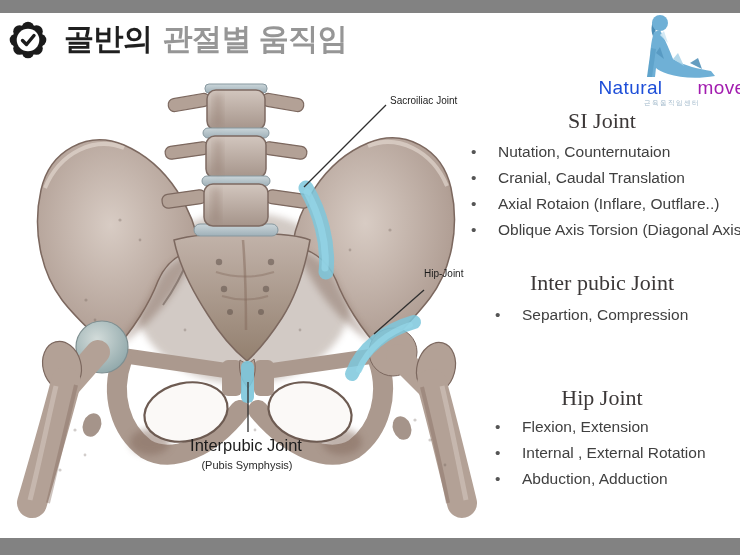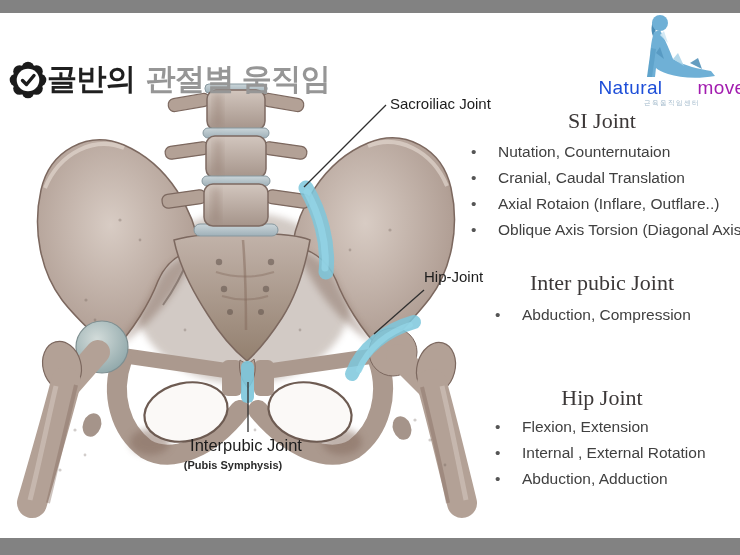--- a/index.html
+++ b/index.html
@@ -2,21 +2,21 @@
 <html><head>
 <meta charset="utf-8">
 <style>
   html,body{margin:0;padding:0;background:#fff;}
   .slide{position:relative;width:740px;height:555px;background:#ffffff;overflow:hidden;
          font-family:"Liberation Sans", sans-serif;}
   .bar-top{position:absolute;top:0;left:0;right:0;height:13px;background:#828282;}
   .bar-bottom{position:absolute;bottom:0;left:0;right:0;height:17px;background:#828282;}
 
   
-  .title-row{position:absolute;left:9px;top:19px;display:flex;align-items:center;gap:0;margin-top:40px;}
+  .title-row{position:absolute;left:9px;top:19px;display:flex;align-items:center;gap:17px;}
   .title{font-size:30px;font-weight:bold;letter-spacing:-0.5px;white-space:nowrap;}
   .title .t1{color:#1f1f1f;}
   .title .t2{color:#969696;margin-left:10px;}
 
   
   .logo-figure{position:absolute;left:610px;top:13px;}
   .logo-word{position:absolute;left:598px;top:77px;width:148px;text-align:center;
              font-size:19px;letter-spacing:.4px;white-space:nowrap;}
   .logo-word .w1{color:#1d4ed8;}
   .logo-word .w2{color:#a21caf;margin-left:35px;}
@@ -28,21 +28,21 @@
              font-family:"Liberation Serif", serif;font-size:22px;color:#3c3838;}
   .sec-list{position:absolute;left:455px;width:285px;list-style:none;margin:0;padding:0;}
   .sec-list li{position:relative;height:26px;line-height:26px;font-size:15.5px;color:#404040;
                white-space:nowrap;}
   .sec-list.ind1 li{padding-left:43px;}
   .sec-list.ind1 li::before{content:"\2022";position:absolute;left:16px;color:#555;}
   .sec-list.ind2 li{padding-left:67px;}
   .sec-list.ind2 li::before{content:"\2022";position:absolute;left:40px;color:#555;}
 
   
-  .img-label{position:absolute;font-size:15px;color:#1c1c1c;white-space:nowrap;}
+  .img-label{position:absolute;font-size:10px;color:#1c1c1c;white-space:nowrap;}
   .img-label.big{font-size:16.5px;}
   .img-label.center{text-align:center;}
   .img-sub{position:absolute;font-size:11px;color:#2a2a2a;text-align:center;white-space:nowrap;}
 
   svg{display:block;}
   .pelvis-svg{position:absolute;left:0;top:0;}
 </style>
 </head>
 <body>
 
@@ -225,33 +225,33 @@
     <polygon points="46,40 54,46 50,34" fill="#4a8cb5" opacity="0.6"></polygon>
   </svg>
   <div class="logo-word">
     <span class="w1">Natural</span><span class="w2">move</span>
   </div>
   <div class="logo-sub">근육움직임센터</div>
 
   <div class="img-label" style="left:390px;top:95px;">Sacroiliac Joint</div>
   <div class="img-label" style="left:424px;top:268px;">Hip-Joint</div>
   <div class="img-label big center" style="left:156px;top:436px;width:180px;">Interpubic Joint</div>
-  <div class="img-sub" style="left:143px;top:459px;width:180px;font-weight:bold;">(Pubis Symphysis)</div>
+  <div class="img-sub" style="left:157px;top:459px;width:180px;">(Pubis Symphysis)</div>
 
   <div class="sec-title" style="top:108px;">SI Joint</div>
   <ul class="sec-list ind1" style="top:139px;">
     <li>Nutation, Counternutaion</li>
     <li>Cranial, Caudal Translation</li>
     <li>Axial Rotaion (Inflare, Outflare..)</li>
     <li>Oblique Axis Torsion (Diagonal Axis)</li>
   </ul>
 
   <div class="sec-title" style="top:270px;">Inter pubic Joint</div>
   <ul class="sec-list ind2" style="top:302px;">
-    <li>Abduction, Compression</li>
+    <li>Separtion, Compression</li>
   </ul>
 
   <div class="sec-title" style="top:385px;">Hip Joint</div>
   <ul class="sec-list ind2" style="top:414px;">
     <li>Flexion, Extension</li>
     <li>Internal , External Rotation</li>
     <li>Abduction, Adduction</li>
   </ul>
 
   <div class="bar-bottom"></div>

